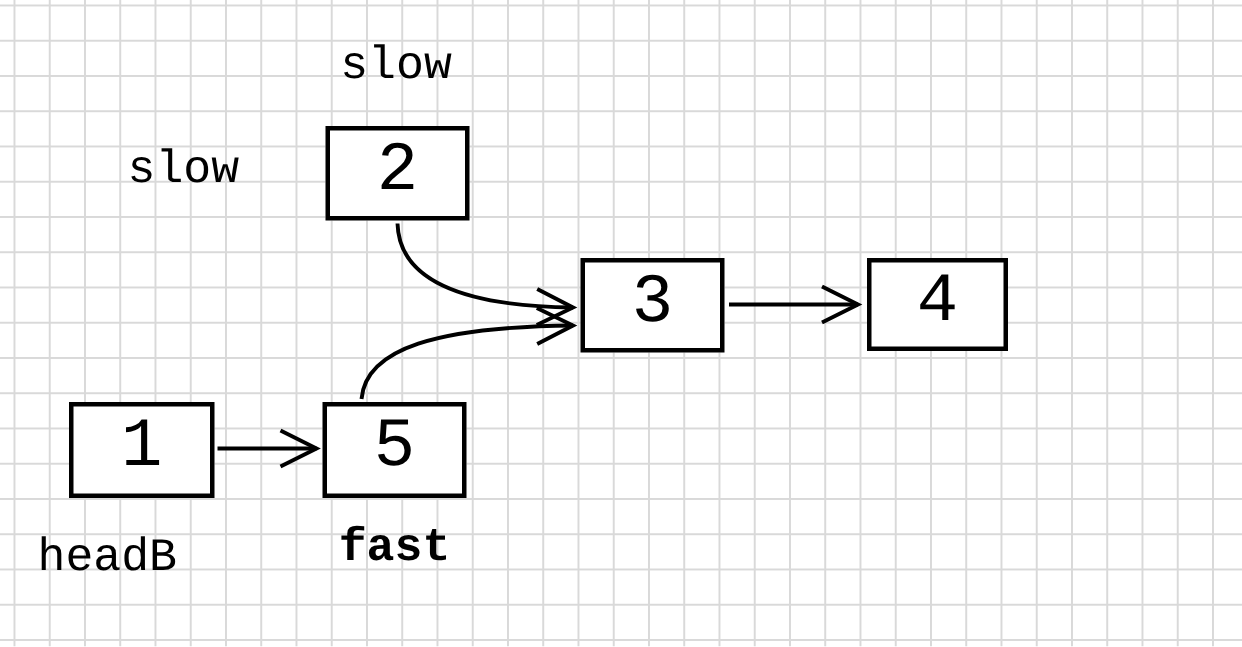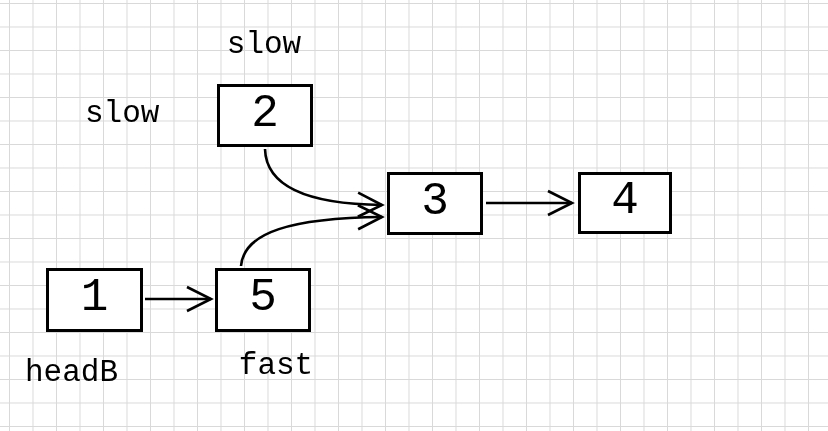--- a/index.html
+++ b/index.html
@@ -55,21 +55,21 @@
   #node2 { left: 217px; top: 84px;  width: 96px; height: 63px; }
   #node3 { left: 387px; top: 172px; width: 96px; height: 63px; }
   #node4 { left: 578px; top: 172px; width: 94px; height: 62px; }
   #node1 { left: 46px;  top: 268px; width: 97px; height: 64px; }
   #node5 { left: 215px; top: 268px; width: 96px; height: 64px; }
 
   
   #label-slow  { left: 264px; top: 28px; }
   #label-headA { left: 85px;  top: 97px; }
   #label-headB { left: 25px;  top: 356px; }
-  #label-fast  { left: 276px; top: 349px; }
+  #label-fast  { left: 263px; top: 349px; font-weight: bold; }
 </style>
 </head>
 <body>
 
 <div class="canvas">
 
   <svg class="arrows" width="828" height="431" viewBox="0 0 828 431" xmlns="http://www.w3.org/2000/svg">
     <defs>
       <marker id="openArrow" markerUnits="userSpaceOnUse" markerWidth="30" markerHeight="30" refX="26" refY="15" orient="auto">
         <path d="M2,3 L26,15 L2,27" fill="none" stroke="#000000" stroke-width="2.6"></path>

